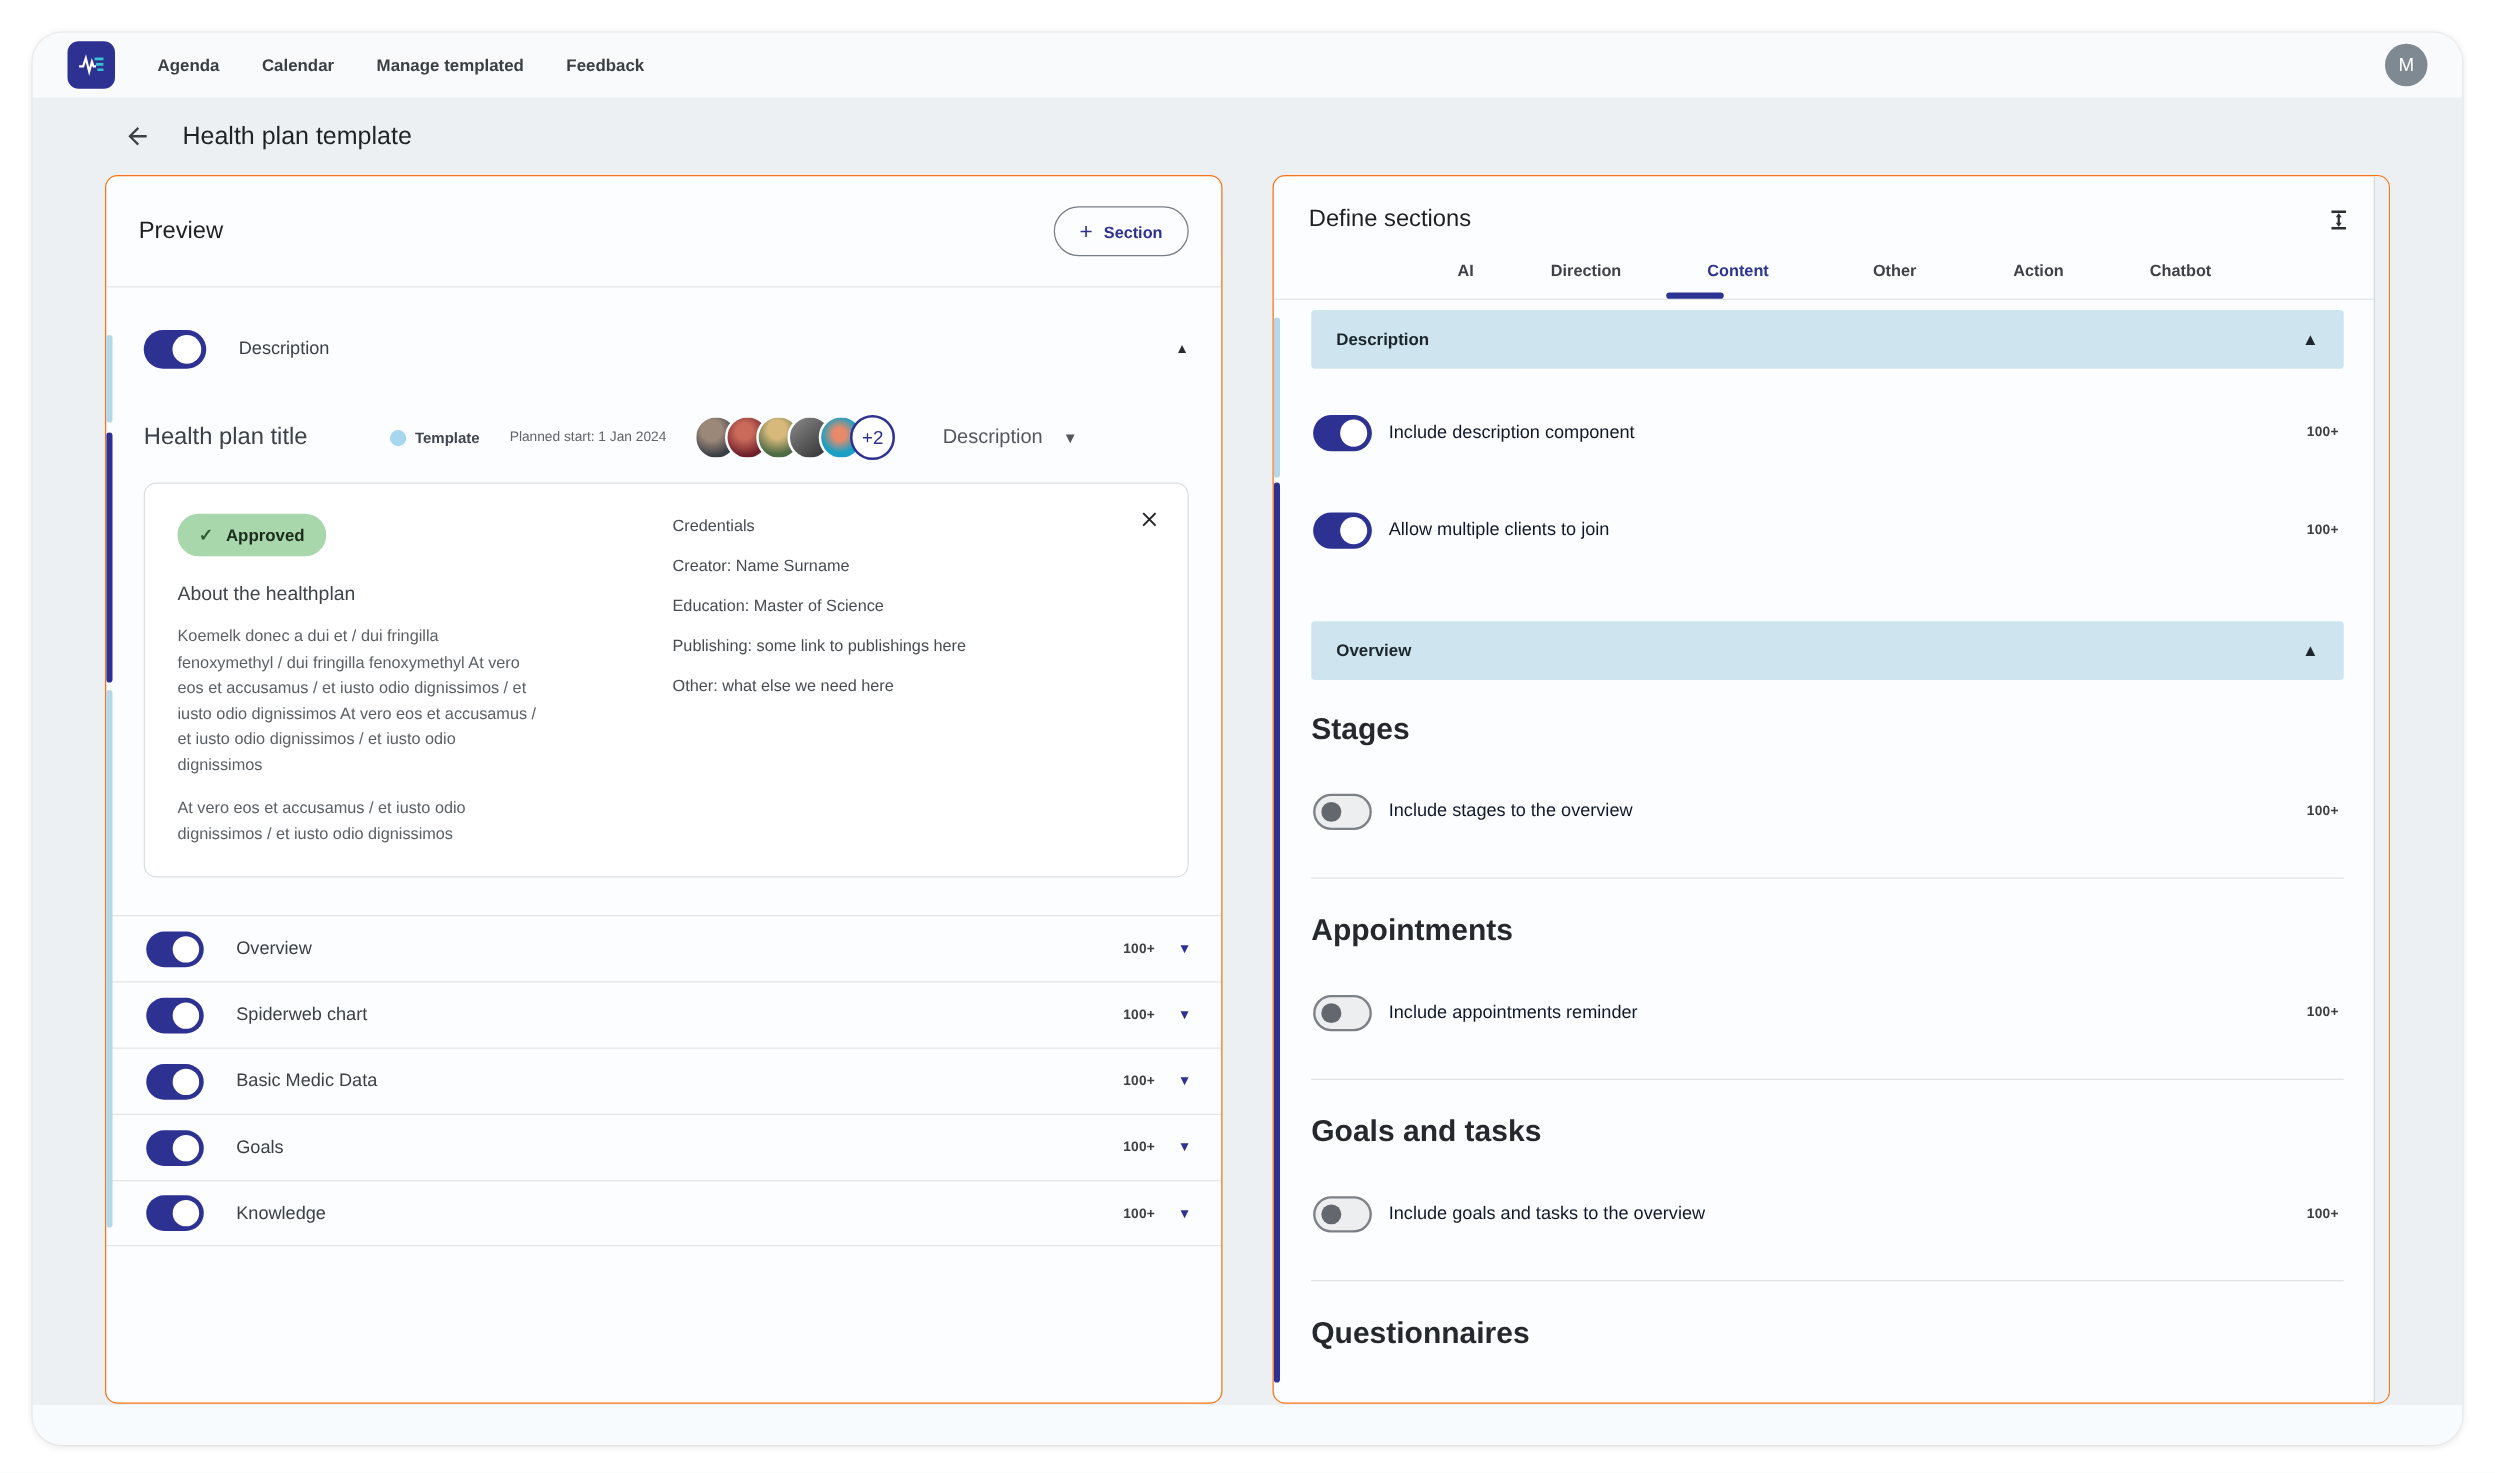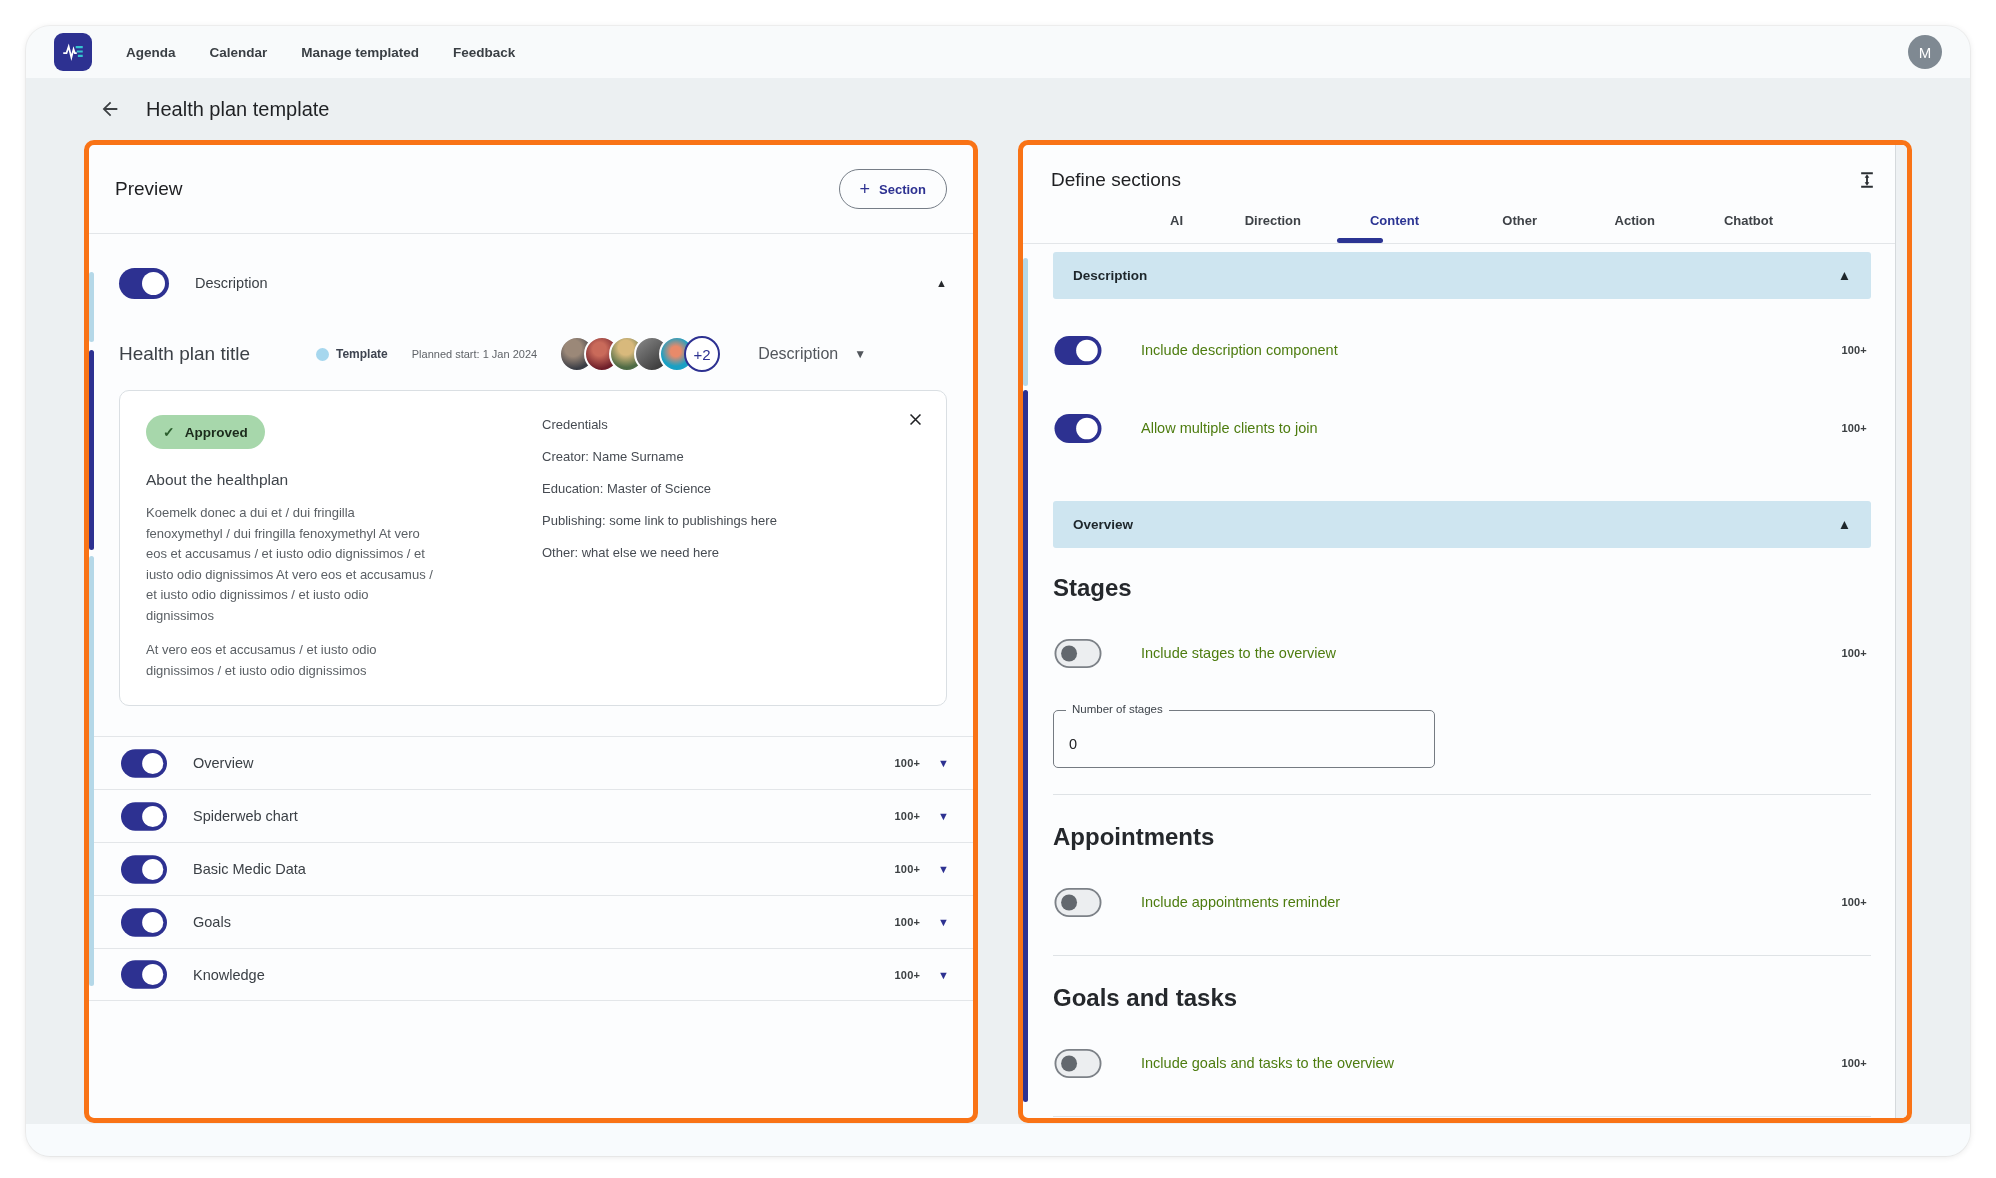--- a/index.html
+++ b/index.html
@@ -15,21 +15,21 @@
   .nav .spacer{ flex:1; }
   .avatar{ width:34px; height:34px; border-radius:50%; background:#7f8992; color:#fff; font-size:15px;
            display:flex; align-items:center; justify-content:center; cursor:pointer; }
 
   
   .content{ padding:0 58px; height:1046px; }
   .page-head{ height:62px; display:flex; align-items:center; gap:22px; padding-left:12px; }
   .back{ background:none; border:none; cursor:pointer; width:28px; height:28px; display:flex; align-items:center; justify-content:center;}
   .page-head h1{ font-size:20px; font-weight:400; color:#1f2124; }
   .cards{ display:flex; gap:40px; height:983px; }
-  .card{ background:#fcfdfe; border:5px solid #f97316; border-radius:10px; flex:1 1 0; overflow:hidden; position:relative; }
+  .card{ background:#fcfdfe; border:1px solid #f97316; border-radius:10px; flex:1 1 0; overflow:hidden; position:relative; }
 
   
   .card-head{ display:flex; align-items:center; justify-content:space-between; padding:24px 26px; }
   .card-head h2{ font-size:19px; font-weight:500; color:#1e1f22; }
   .section-btn{ height:40px; border:1px solid #767d87; border-radius:20px; background:none; padding:0 20px;
                 display:flex; align-items:center; gap:9px; color:#2d3191; font-size:13px; font-weight:700; cursor:pointer;
                 font-family:"Liberation Sans",sans-serif;}
   .section-btn .plus{ font-size:18px; font-weight:400; line-height:1; }
   .divider{ height:1px; background:#e3e6e9; }
   .card-body{ position:relative; height:calc(100% - 89px); }
@@ -105,21 +105,21 @@
   .gutter{ position:absolute; right:0; top:0; bottom:0; width:12px; border-left:1px solid #d5d9dc; background:#eef1f3; }
 
   .acc-header{ margin-top:8px; height:47px; background:#cee5f0; border-radius:3px; display:flex; align-items:center;
                padding:0 20px; cursor:pointer; }
   .acc-header span{ font-size:13.5px; font-weight:700; color:#1d262b; }
   .acc-header .caret-up{ margin-left:auto; }
   .acc-overview{ margin-top:46px; }
 
   .toggle-row{ display:flex; align-items:center; margin-top:24px; height:54px; padding-right:4px; }
   .toggle-row .switch{ transform:scale(.94); }
-  .toggle-row .lbl{ font-size:14.5px; color:#4d7c0f; margin-left:38px; }
+  .toggle-row .lbl{ font-size:14.5px; color:#0f172a; margin-left:12px; }
   .toggle-row .count{ margin-right:0; }
 
   .group-h{ font-size:24px; font-weight:700; color:#25282c; margin-top:28px; }
   .group-h.first{ margin-top:26px; }
 
   .field{ position:relative; margin-top:30px; width:382px; height:58px; border:1px solid #757b82; border-radius:5px; }
   .field label{ position:absolute; top:-8px; left:12px; background:#fcfdfe; padding:0 6px; font-size:11.5px; color:#3d434a; }
   .field input{ width:100%; height:100%; border:none; background:transparent; outline:none; padding:10px 15px 0;
                 font-size:14.5px; color:#202124; font-family:"Liberation Sans",sans-serif; }
   .rc-div{ height:1px; background:#dfe3e6; margin-top:26px; }
@@ -339,24 +339,20 @@
 
           <h3 class="group-h first">Stages</h3>
 
           <div class="toggle-row">
             <div class="switch off"></div>
             <span class="lbl">Include stages to the overview</span>
             <div class="row-spacer"></div>
             <span class="count">100+</span>
           </div>
 
-          <div class="field">
-            <label>Number of stages</label>
-            <input value="0" style="">
-          </div>
 
           <div class="rc-div"></div>
 
           <h3 class="group-h">Appointments</h3>
 
           <div class="toggle-row">
             <div class="switch off"></div>
             <span class="lbl">Include appointments reminder</span>
             <div class="row-spacer"></div>
             <span class="count">100+</span>

